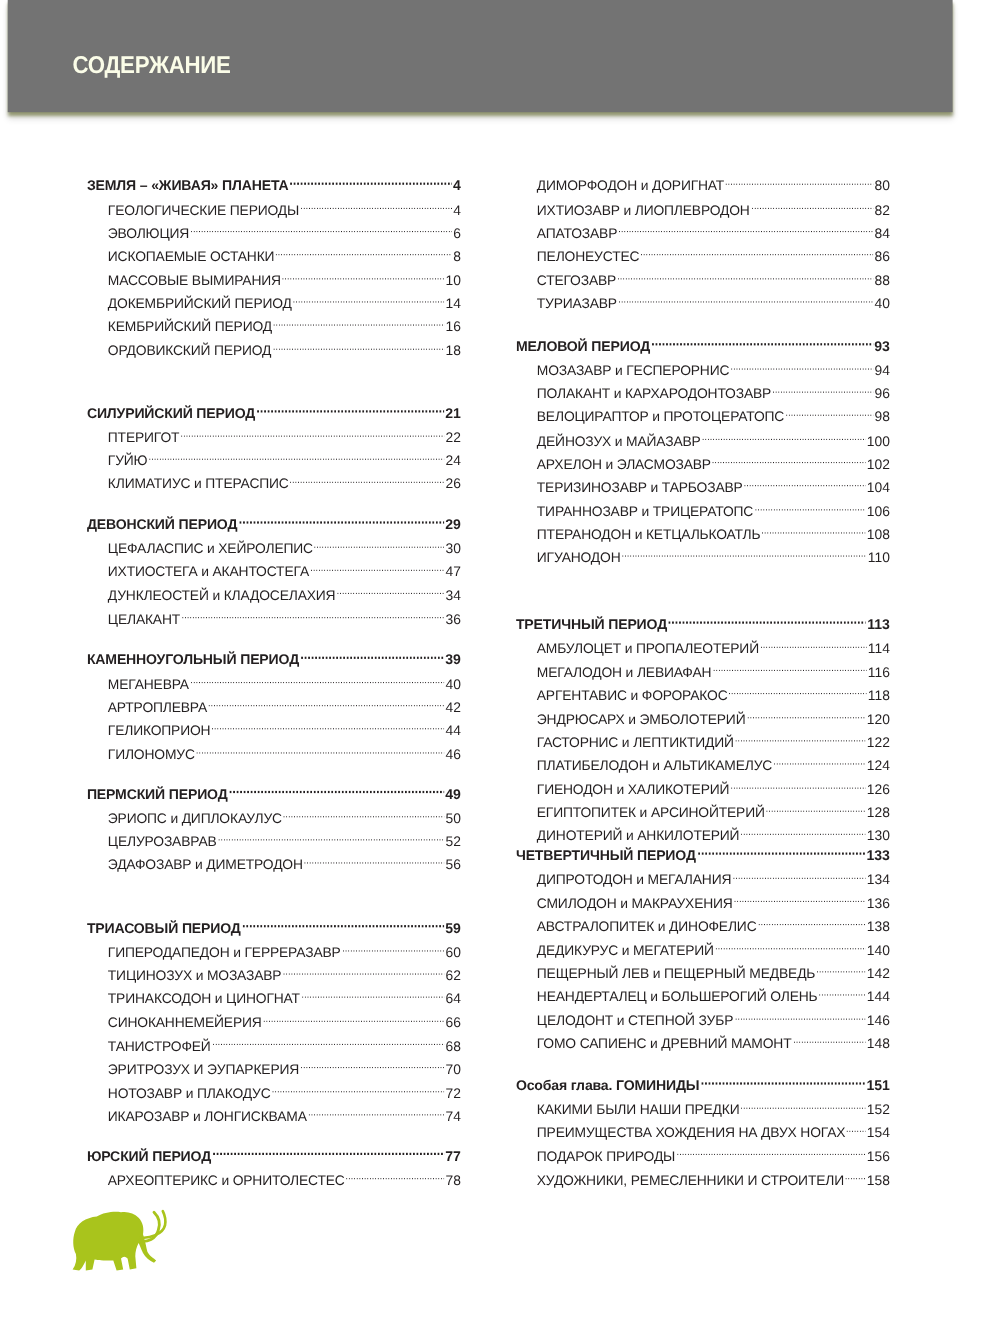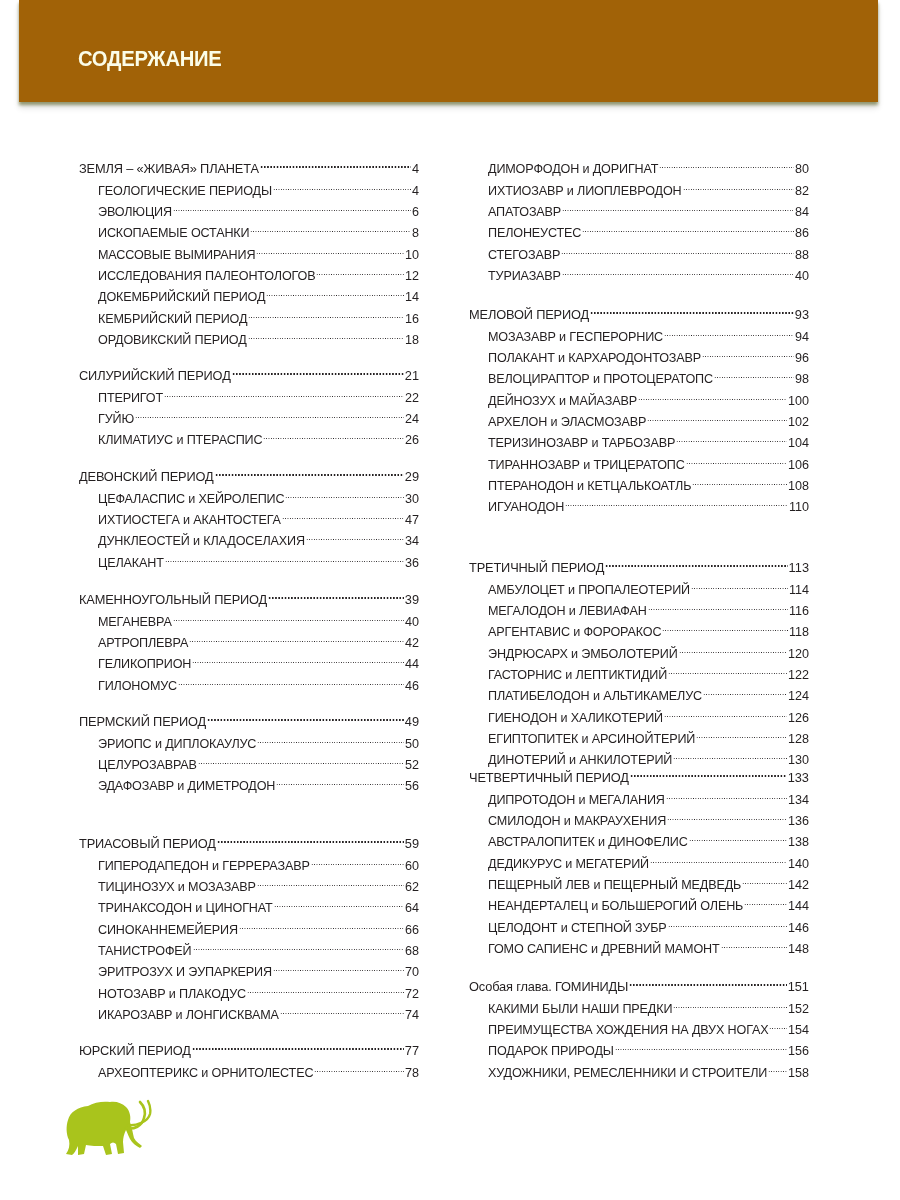--- a/index.html
+++ b/index.html
@@ -3,41 +3,41 @@
 <meta charset="utf-8">
 <style>
   html, body { margin: 0; padding: 0; }
   body {
     width: 900px; height: 1200px; position: relative; overflow: hidden;
     background: #ffffff;
     font-family: "Liberation Sans", "DejaVu Sans", sans-serif;
     color: #231f20;
   }
   .banner {
-    position: absolute; left: 19px; top: 0; width: 859px; height: 102px;
-    background: #a16207;
+    position: absolute; left: 7px; top: 0; width: 859px; height: 102px;
+    background: #737373;
     box-shadow: 0 3px 3px rgba(80, 90, 20, 0.55), 0 6px 6px rgba(0,0,0,0.12);
   }
   .banner-title {
     position: absolute; left: 59px; top: 46px;
     font-family: "Liberation Sans", sans-serif;
     font-weight: bold; font-size: 22px; letter-spacing: -0.3px;
     color: #fbfde8;
     transform: scaleX(0.92); transform-origin: left center;
   }
   .column { position: absolute; top: 0; }
   .col-left { left: 79px; width: 340px; }
   .col-right { left: 469px; width: 340px; }
   .section { position: absolute; left: 0; width: 340px; }
   .row {
     display: flex; align-items: baseline;
     height: 21.35px; line-height: 21.35px;
     font-size: 12.6px; white-space: nowrap;
   }
-  .row.head { font-weight: normal; font-size: 12.8px; }
+  .row.head { font-weight: bold; font-size: 12.8px; }
   .row.item { padding-left: 19px; }
   .row .label { flex: 0 0 auto; letter-spacing: -0.15px; }
   .row .dots {
     flex: 1 1 auto; overflow: hidden; margin: 0 1px;
     position: relative; height: 21.35px;
   }
   .row .dots::after {
     content: "";
     position: absolute; left: 0; right: 0; bottom: 5px; height: 1px;
     background-image: radial-gradient(circle, #231f20 0.55px, transparent 0.75px);
@@ -79,25 +79,20 @@
       </div>
     <div class="row item">
         <span class="label">ИСКОПАЕМЫЕ ОСТАНКИ</span>
         <span class="dots"></span>
         <span class="page">8</span>
       </div>
     <div class="row item">
         <span class="label">МАССОВЫЕ ВЫМИРАНИЯ</span>
         <span class="dots"></span>
         <span class="page">10</span>
-      </div>
-    <div class="row item">
-        <span class="label">ИССЛЕДОВАНИЯ ПАЛЕОНТОЛОГОВ</span>
-        <span class="dots"></span>
-        <span class="page">12</span>
       </div>
     <div class="row item">
         <span class="label">ДОКЕМБРИЙСКИЙ ПЕРИОД</span>
         <span class="dots"></span>
         <span class="page">14</span>
       </div>
     <div class="row item">
         <span class="label">КЕМБРИЙСКИЙ ПЕРИОД</span>
         <span class="dots"></span>
         <span class="page">16</span>

